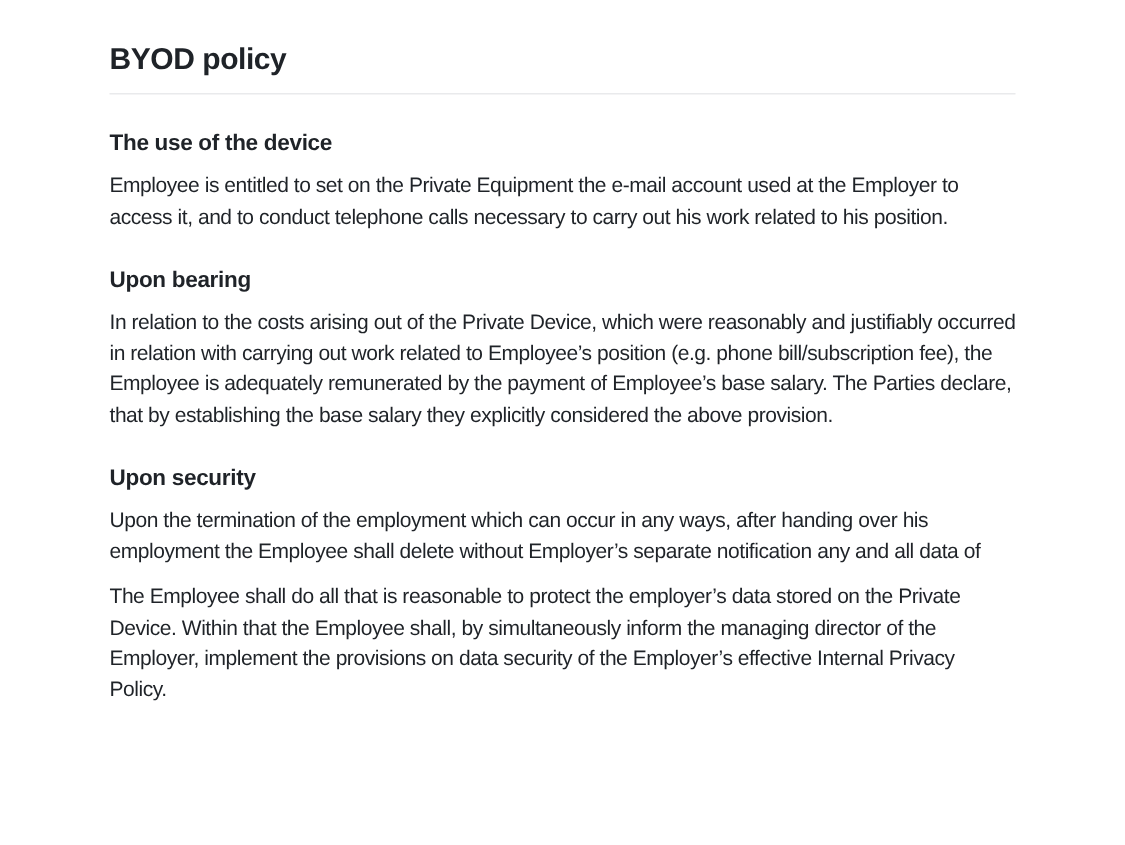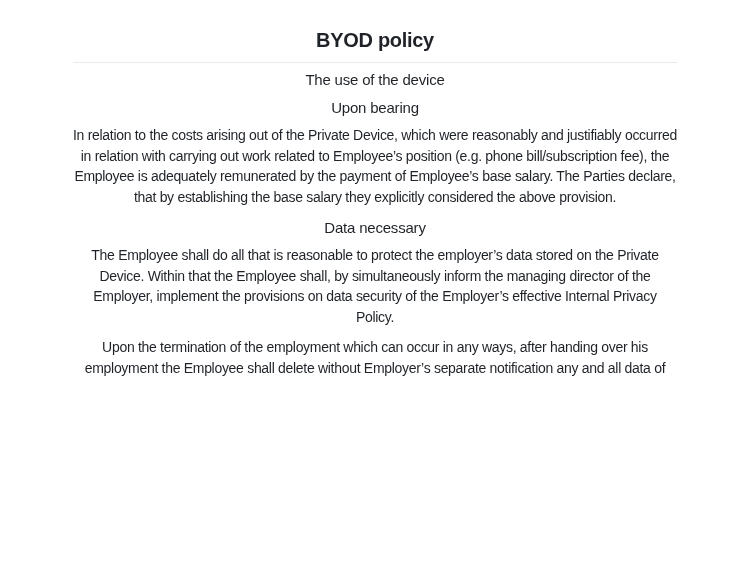--- a/index.html
+++ b/index.html
@@ -1,15 +1,15 @@
 <!DOCTYPE html>
 <html><head>
 <meta charset="utf-8">
 <style>
-  * { box-sizing: border-box; text-align: center; }
+  * { box-sizing: border-box; }
   html, body {
     margin: 0;
     padding: 0;
     background: #ffffff;
   }
   body {
     width: 750px;
     height: 563px;
     overflow: hidden;
     font-family: "Liberation Sans", sans-serif;
@@ -26,49 +26,50 @@
     line-height: 28px;
     font-weight: 700;
     letter-spacing: -0.3px;
     margin: 0;
     padding-bottom: 8px;
     border-bottom: 1px solid #e9eaec;
   }
   h3.section-heading {
     font-size: 15px;
     line-height: 21px;
-    font-weight: 400;
+    font-weight: 700;
     letter-spacing: -0.2px;
-    margin: 6px 0 7px 0;
+    margin: 22px 0 7px 0;
   }
   p.body-paragraph {
     font-size: 14px;
     line-height: 20.5px;
     letter-spacing: -0.3px;
     margin: 0 0 10px 0;
   }
 </style>
 </head>
 <body>
 
 <div class="doc">
 
   <h1 class="doc-title">BYOD policy</h1>
 
   <section>
     <h3 class="section-heading">The use of the device</h3>
+    <p class="body-paragraph">Employee is entitled to set on the Private Equipment the e-mail account used at the Employer to access it, and to conduct telephone calls necessary to carry out his work related to his position.</p>
   </section>
 
   <section>
     <h3 class="section-heading">Upon bearing</h3>
     <p class="body-paragraph">In relation to the costs arising out of the Private Device, which were reasonably and justifiably occurred in relation with carrying out work related to Employee’s position (e.g. phone bill/subscription fee), the Employee is adequately remunerated by the payment of Employee’s base salary. The Parties declare, that by establishing the base salary they explicitly considered the above provision.</p>
   </section>
 
   <section>
   </section>
 
   <section>
-    <h3 class="section-heading">Data necessary</h3>
+    <h3 class="section-heading">Upon security</h3>
+    <p class="body-paragraph">Upon the termination of the employment which can occur in any ways, after handing over his employment the Employee shall delete without Employer’s separate notification any and all data of</p>
     <p class="body-paragraph">The Employee shall do all that is reasonable to protect the employer’s data stored on the Private Device. Within that the Employee shall, by simultaneously inform the managing director of the Employer, implement the provisions on data security of the Employer’s effective Internal Privacy Policy.</p>
-    <p class="body-paragraph">Upon the termination of the employment which can occur in any ways, after handing over his employment the Employee shall delete without Employer’s separate notification any and all data of</p>
   </section>
 
 </div>
 
 </body></html>

